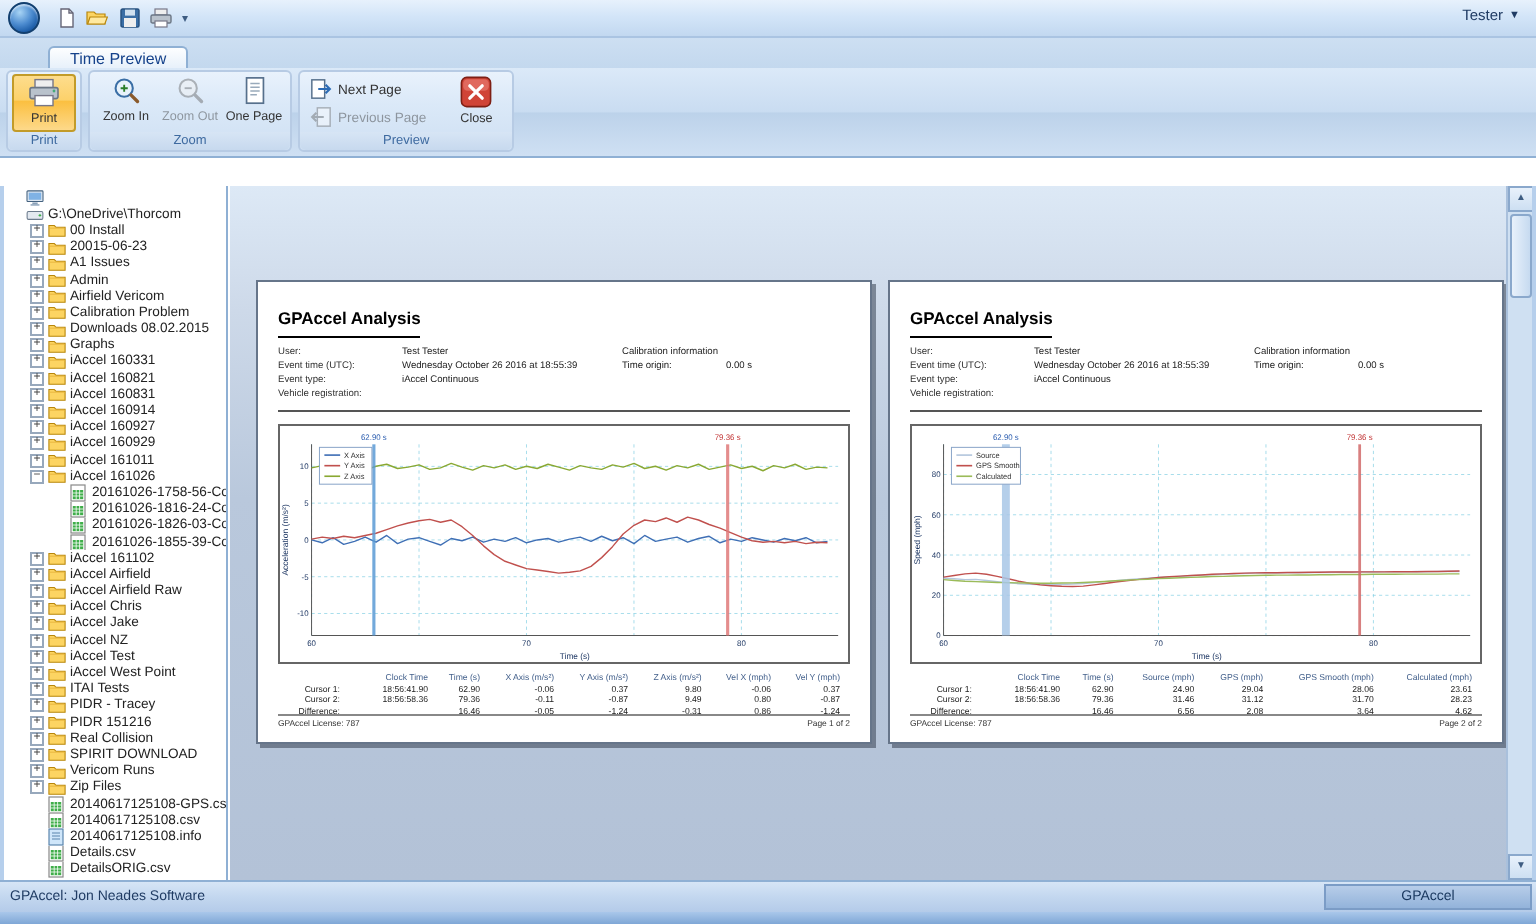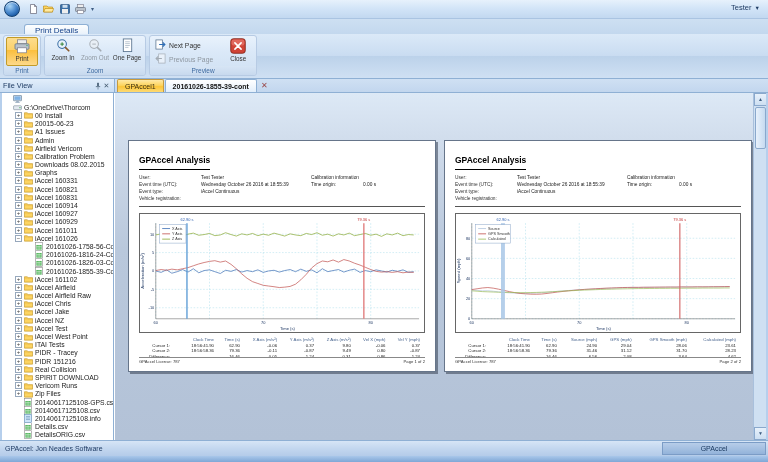--- a/index.html
+++ b/index.html
@@ -153,21 +153,21 @@
         </span>
       <span class="caret">▾</span>
     </div>
     <div class="stylebtn">
       <span>Tester</span>
       <span class="caret">▼</span>
     </div>
   </div>
 
   <div class="tabrow">
-    <span class="rtab">Print Details</span>
+    <span class="rtab">Time Preview</span>
   </div>
 
   <div class="ribbon">
     <div class="rgroup">
       <div class="bigbtn active">
         <span><svg viewBox="0 0 16 15" width="16" height="15">
               <rect x="3.5" y="0.8" width="9" height="4" fill="#eee" stroke="#778" stroke-width="0.7"></rect>
               <rect x="1" y="4.8" width="14" height="5.5" rx="1" fill="#b9c2cc" stroke="#6b7684" stroke-width="0.8"></rect>
               <rect x="3.5" y="8.8" width="9" height="5" fill="#fff" stroke="#778" stroke-width="0.7"></rect>
               <circle cx="13" cy="6.5" r="0.7" fill="#4a7"></circle>
@@ -226,39 +226,20 @@
               <rect x="0.8" y="0.8" width="16.4" height="16.4" rx="3" fill="#d04437" stroke="#7e1f14" stroke-width="0.9"></rect>
               <rect x="1.8" y="1.8" width="14.4" height="6.5" rx="2.5" fill="#e0695e"></rect>
               <path d="M5.5 5.5 L12.5 12.5 M12.5 5.5 L5.5 12.5" stroke="#fff" stroke-width="1.8" stroke-linecap="round"></path>
             </svg></span>
         <span>Close</span>
       </div>
       <div class="glabel">Preview</div>
     </div>
   </div>
 
-  <div class="dockrow">
-    <div class="caption">
-      <span>File View</span>
-      <span class="sp"></span>
-      <span class="capicon">
-          <svg viewBox="0 0 8 8" width="8" height="8">
-            <rect x="3" y="0.8" width="2" height="3.4" fill="#5a7186"></rect>
-            <rect x="1.8" y="4.2" width="4.4" height="0.9" fill="#5a7186"></rect>
-            <rect x="3.65" y="5.1" width="0.7" height="2.4" fill="#5a7186"></rect>
-          </svg>
-        </span>
-      <span class="capicon">✕</span>
-    </div>
-    <div class="tabsarea">
-      <div class="dtab gold">GPAccel1</div>
-      <div class="dtab active">20161026-1855-39-cont</div>
-      <div class="dtab-close">✕</div>
-    </div>
-  </div>
 
   <div class="main">
     <div class="lframe"></div>
     <div class="treepanel" id="tree">
         <div class="trow" style="padding-left: 2px;">
           <span class="exp none"></span>
           <span class="ticon">
             <svg viewBox="0 0 10 9" width="9" height="8">
               <rect x="0.5" y="0.5" width="9" height="6" rx="0.5" fill="#dfe8f2" stroke="#44627f" stroke-width="0.6"></rect>
               <rect x="1.5" y="1.5" width="7" height="4" fill="#7fb2e5"></rect>

